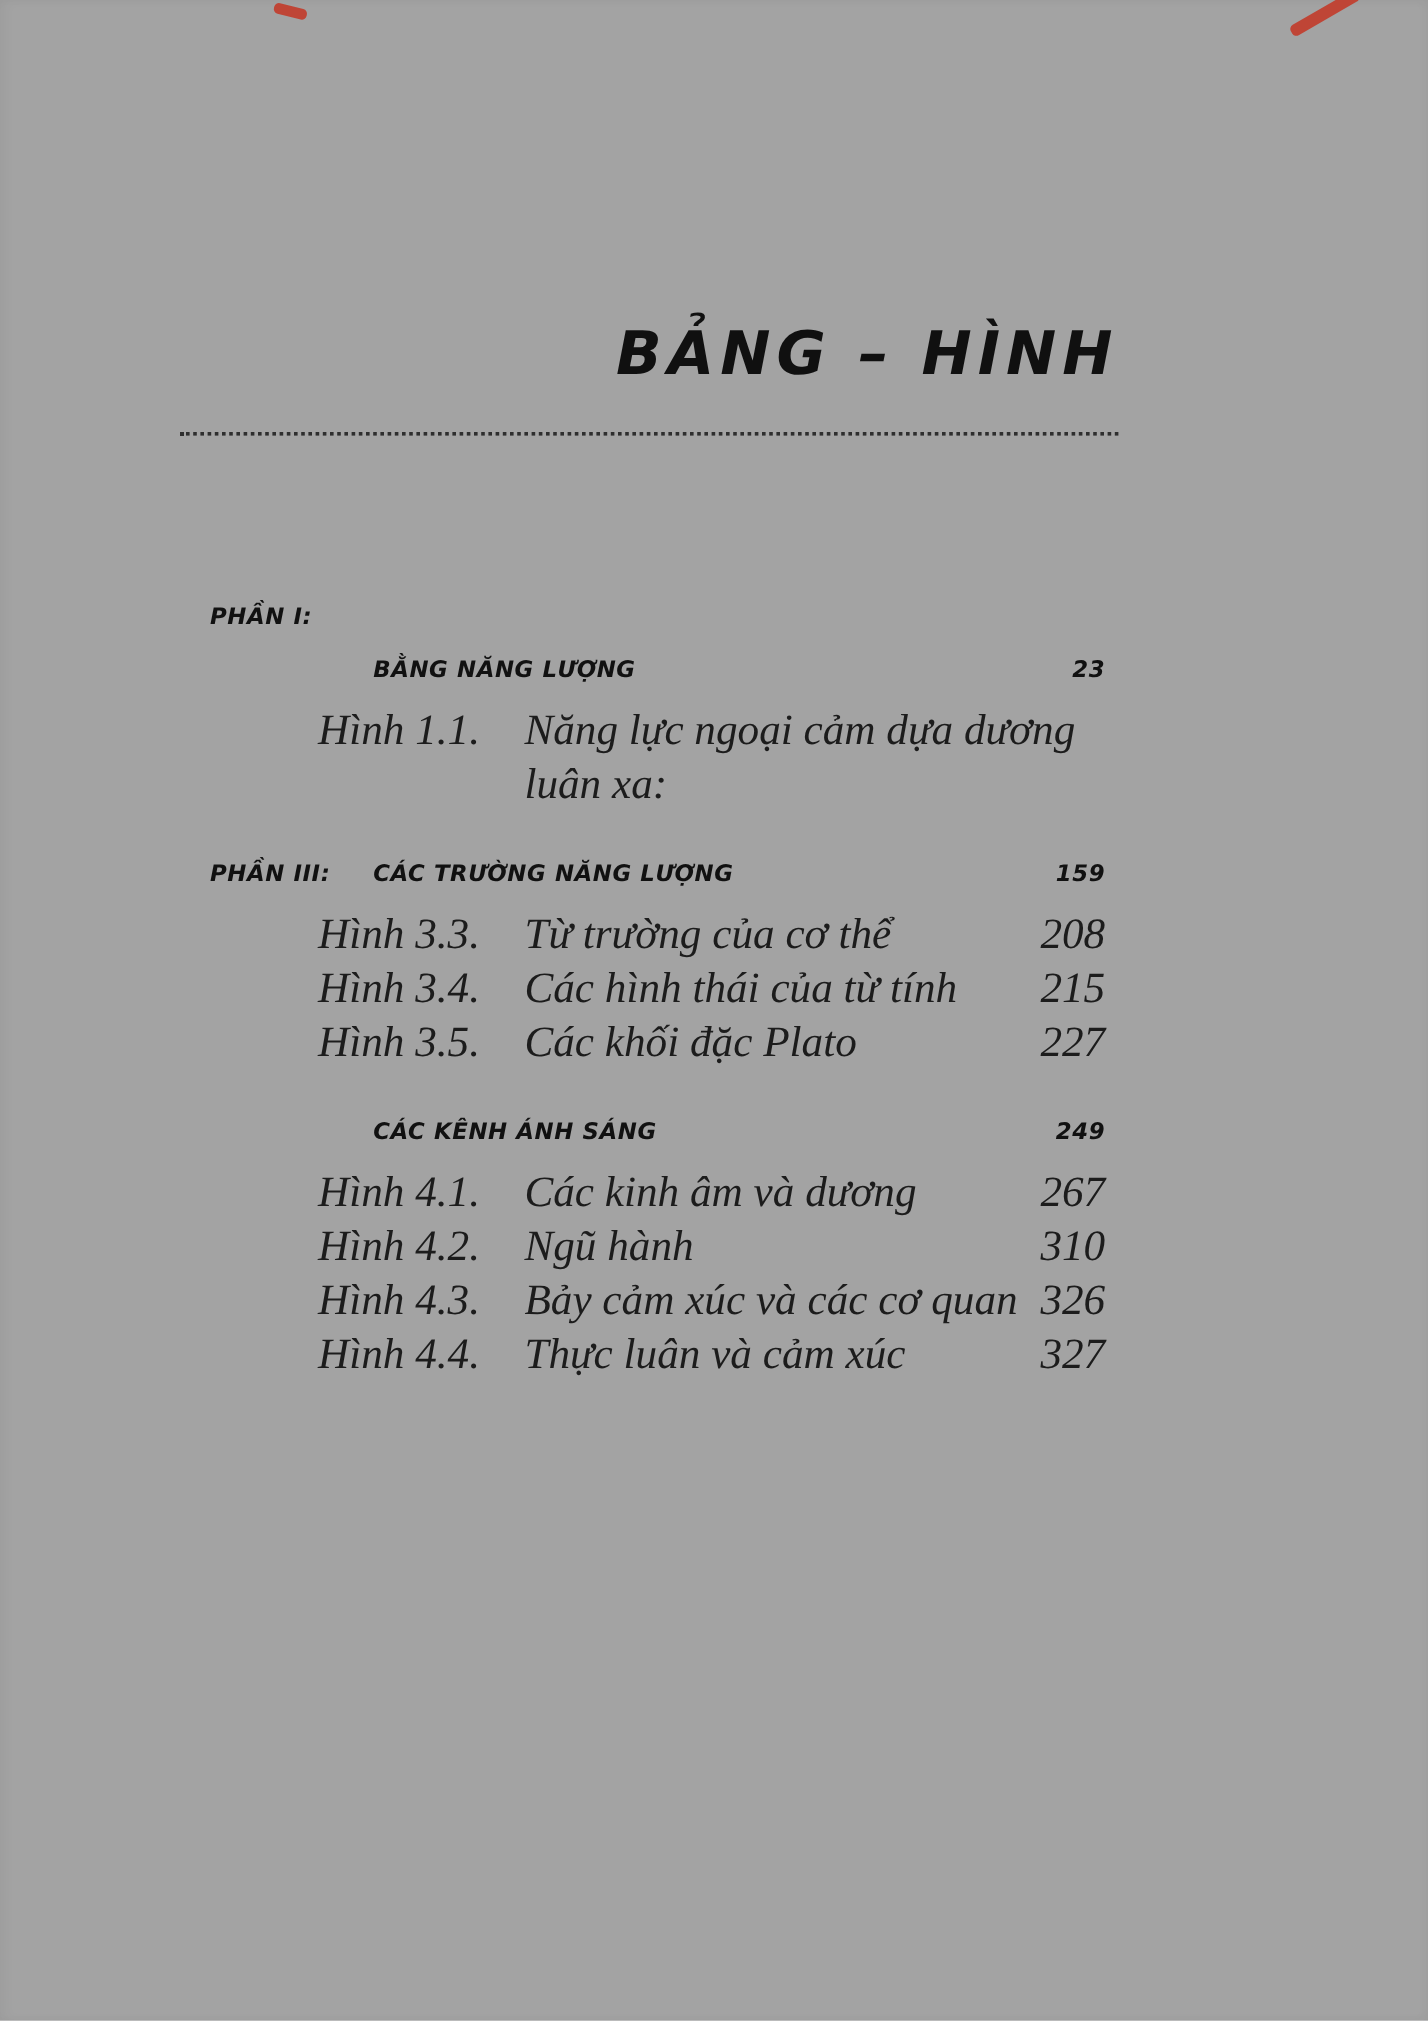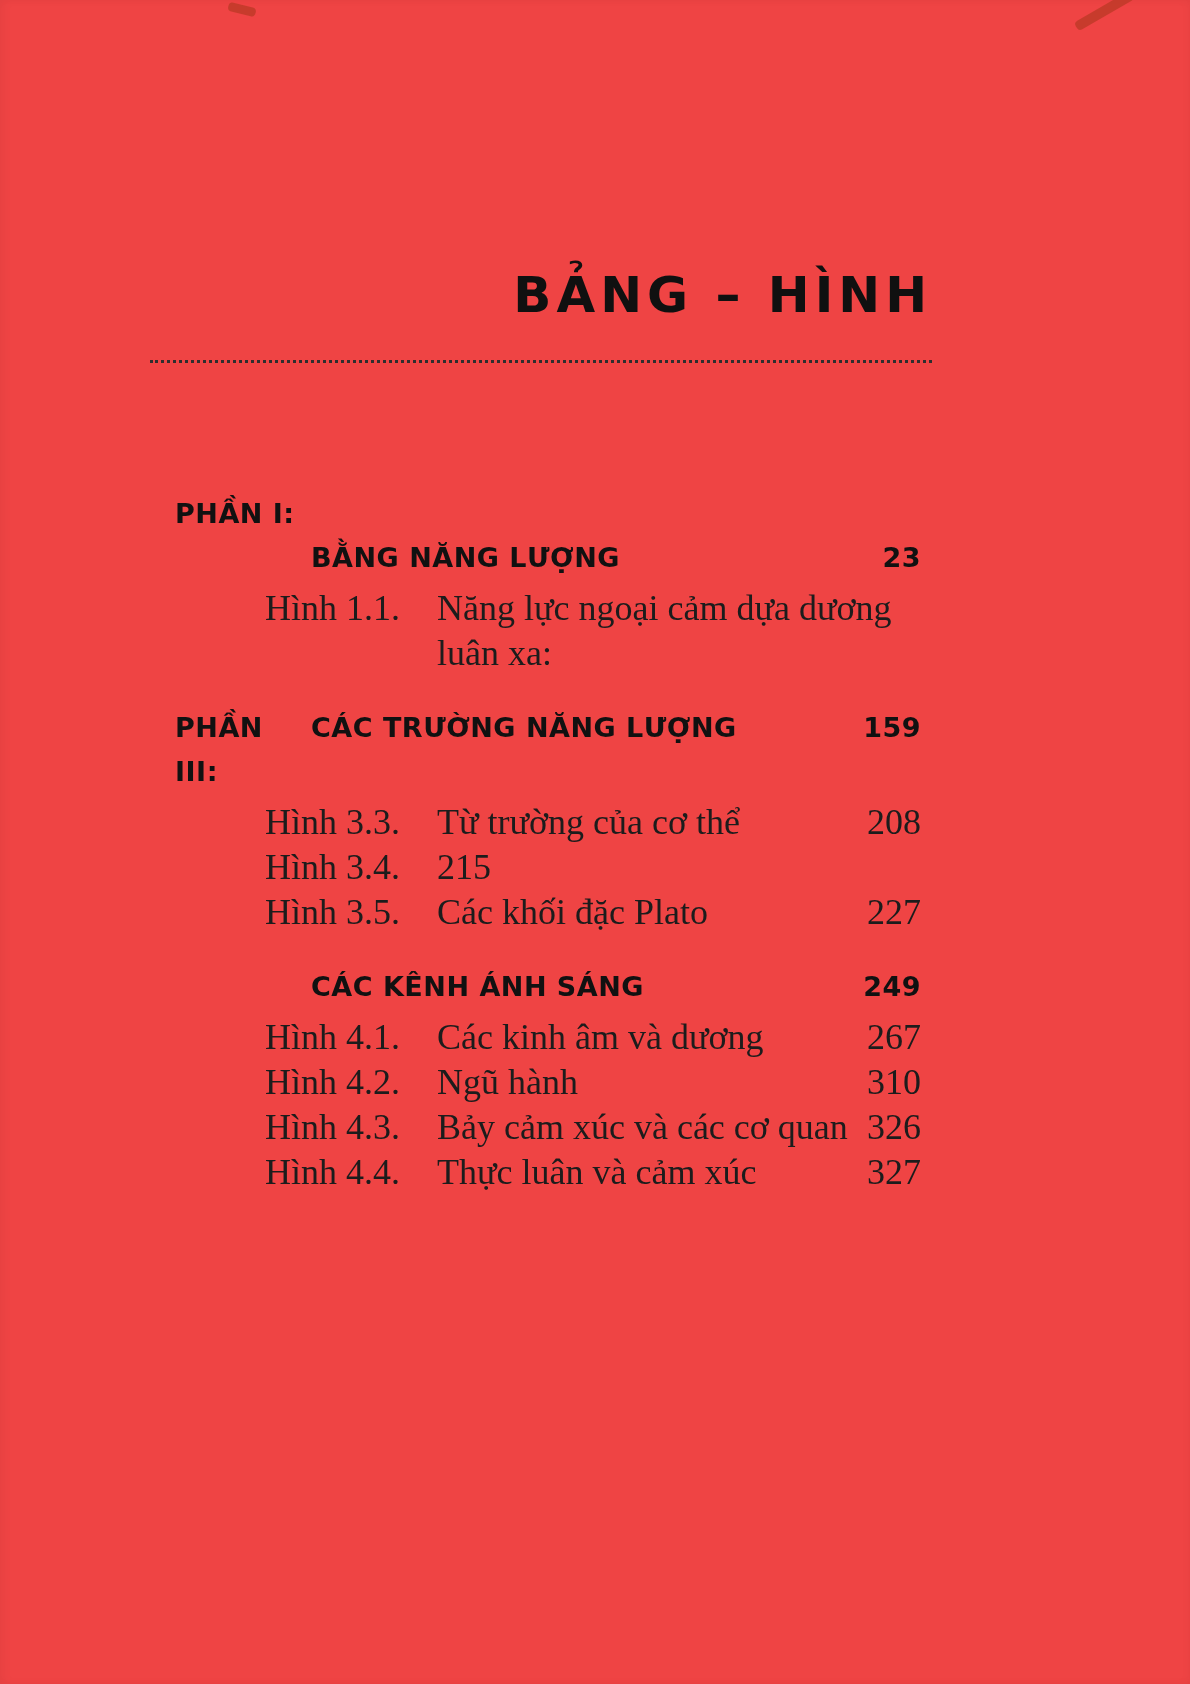--- a/index.html
+++ b/index.html
@@ -5,23 +5,24 @@
   html, body { margin: 0; padding: 0; }
   body {
     width: 1190px; height: 1684px;
     background: #ffffff;
     font-family: "Liberation Serif", serif;
     color: #1b1b1b;
   }
   .page {
     position: relative;
     width: 1190px; height: 1684px;
-    background: #ef4444;
+    background: #a3a3a3;
     overflow: hidden;
     box-shadow: inset 4px 0 10px rgba(0,0,0,0.035), inset -3px 0 8px rgba(0,0,0,0.025);
+    font-style: italic;
   }
   .title {
     position: absolute;
     top: 266px; left: 150px; width: 782px;
     text-align: right;
     font-family: "DejaVu Sans", sans-serif;
     font-weight: bold;
     font-size: 50px;
     letter-spacing: 5px;
     color: #101010;
@@ -32,21 +33,21 @@
     border-top: 3px dotted #2e2e2e;
   }
   .content {
     position: absolute;
     top: 492px; left: 175px; width: 746px;
   }
   .row { display: flex; align-items: baseline; }
   .sec {
     font-family: "DejaVu Sans", sans-serif;
     font-weight: bold;
-    font-size: 27px;
+    font-size: 19px;
     line-height: 44px;
     color: #111;
     letter-spacing: 0.5px;
   }
   .sec-label { width: 136px; flex: none; }
   .entry {
     font-family: "Liberation Serif", serif;
     font-size: 36px;
     line-height: 45px;
     color: #1c1c1c;
@@ -110,20 +111,21 @@
       <div class="entries">
         <div class="row entry">
           <span class="entry-indent"></span>
           <span class="entry-label">Hình 3.3.</span>
           <span class="text">Từ trường của cơ thể</span>
           <span class="pageno">208</span>
         </div>
         <div class="row entry">
           <span class="entry-indent"></span>
           <span class="entry-label">Hình 3.4.</span>
+          <span class="text">Các hình thái của từ tính</span>
           <span class="pageno">215</span>
         </div>
         <div class="row entry">
           <span class="entry-indent"></span>
           <span class="entry-label">Hình 3.5.</span>
           <span class="text">Các khối đặc Plato</span>
           <span class="pageno">227</span>
         </div>
       </div>
     </section>

